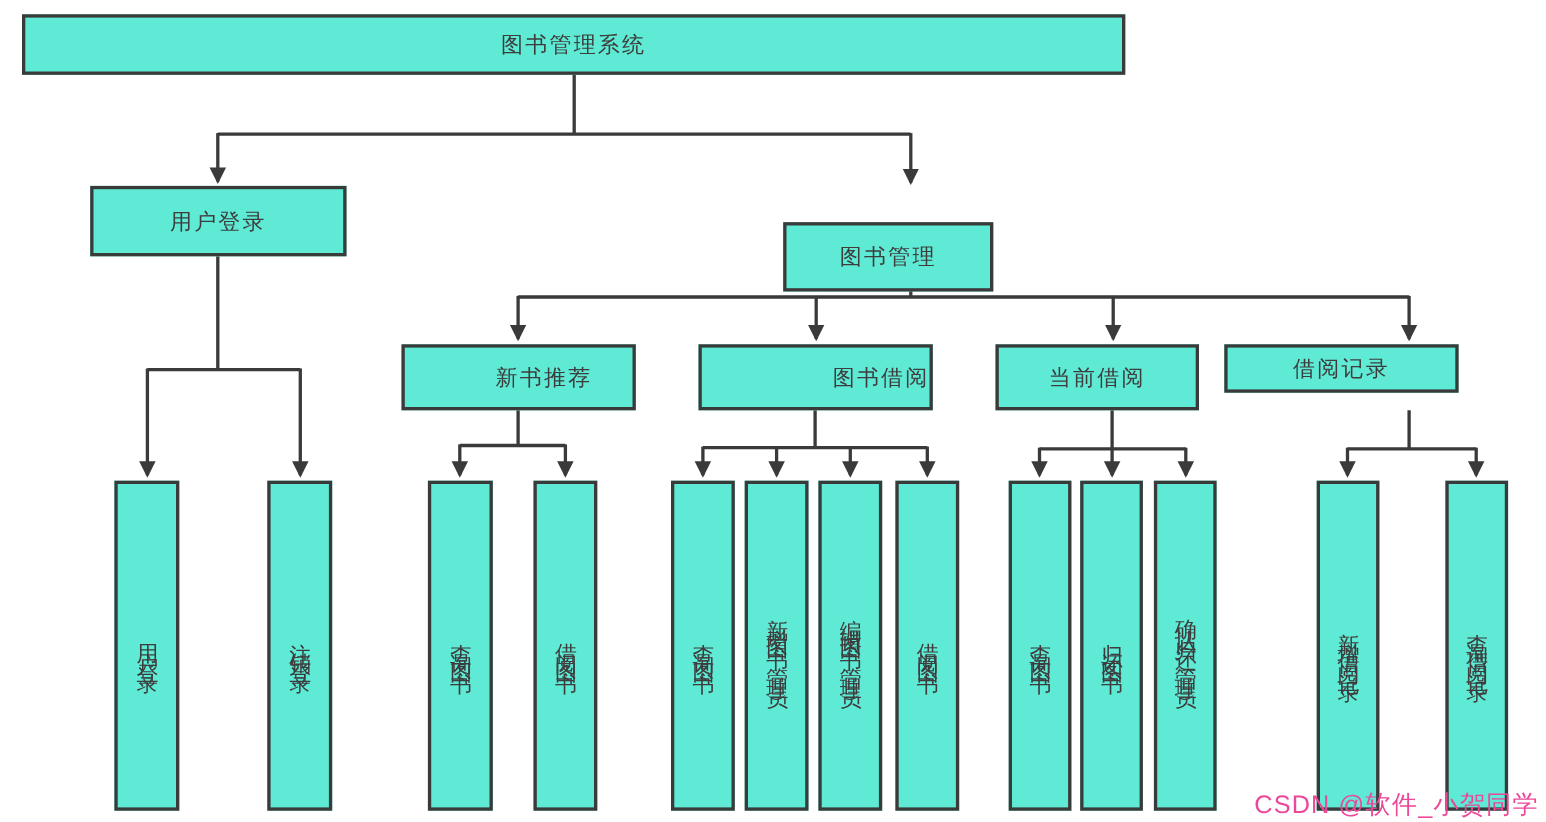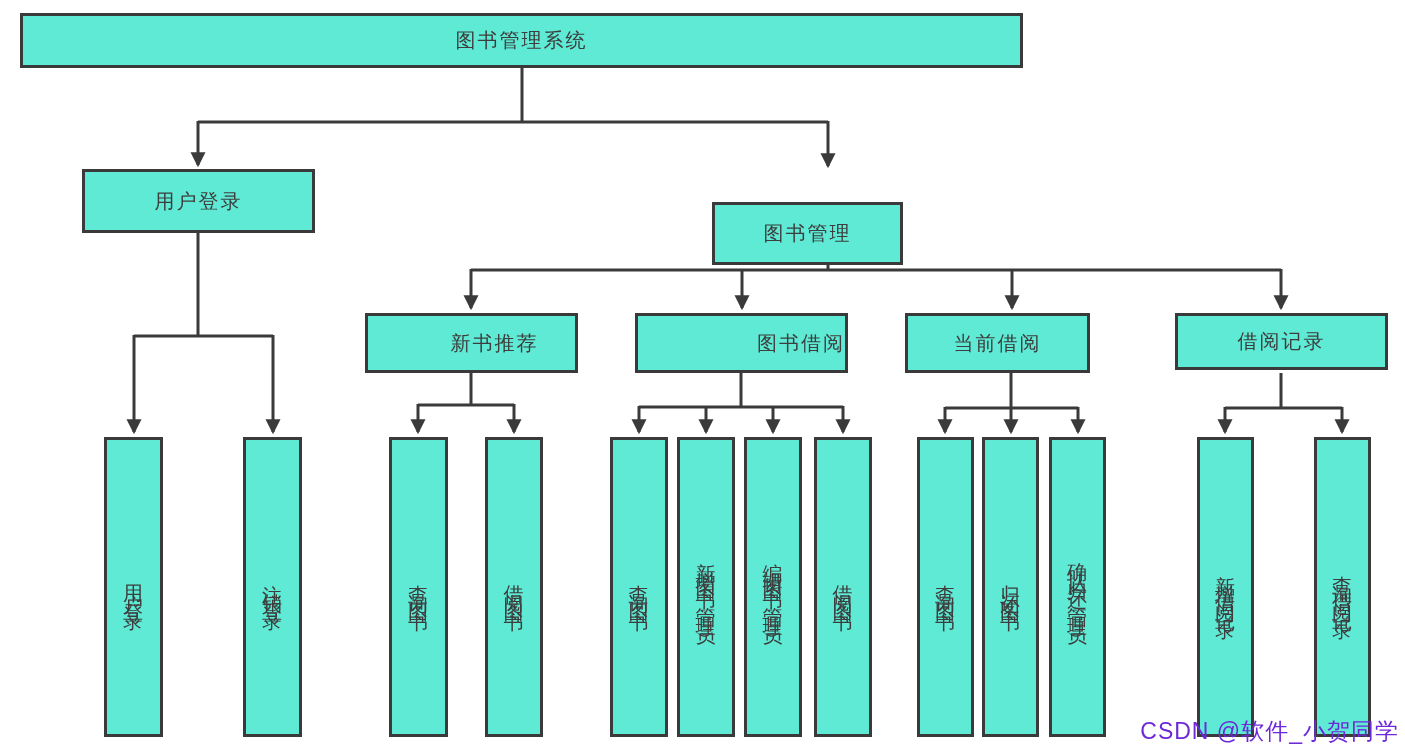--- a/index.html
+++ b/index.html
@@ -18,39 +18,39 @@
     writing-mode:vertical-rl;text-orientation:mixed;
     font-size:20px;letter-spacing:9px;line-height:1;
   }
   
   .n-root   {left:20px;  top:13px;  width:1003px;height:55px;}
   .n-login  {left:82px;  top:169px; width:233px; height:64px;}
   .n-mgmt   {left:712px; top:170px; width:191px; height:63px;margin-top:32px;}
   .n-rec    {left:365px; top:313px; width:213px; height:60px;padding-left:46px;}
   .n-borrow {left:635px; top:313px; width:213px; height:60px;justify-content:flex-end;}
   .n-current{left:905px; top:313px; width:185px; height:60px;}
-  .n-records{left:1175px;top:313px; width:213px; height:57px;justify-content:center;}
+  .n-records{left:1113px;top:313px; width:213px; height:44px;justify-content:center;}
   
   .v{top:437px;height:300px;}
   .v-login     {left:104px; width:59px;}
   .v-logout    {left:243px; width:59px;}
   .v-rec-q     {left:389px; width:59px;}
   .v-rec-b     {left:485px; width:58px;}
   .v-bb-q      {left:610px; width:58px;}
   .v-bb-add    {left:677px; width:58px;}
   .v-bb-edit   {left:744px; width:58px;}
   .v-bb-b      {left:814px; width:58px;}
   .v-cb-q      {left:917px; width:57px;}
   .v-cb-ret    {left:982px; width:57px;}
   .v-cb-conf   {left:1049px;width:57px;}
   .v-br-add    {left:1197px;width:57px;}
   .v-br-q      {left:1314px;width:57px;}
   .watermark{
     position:absolute;top:716px;right:6px;z-index:5;
-    font-size:23px;letter-spacing:1px;color:#6d28d9;white-space:nowrap;
+    font-size:23px;letter-spacing:1px;color:#ec4899;white-space:nowrap;
   }
 </style>
 </head>
 <body>
 
 <div class="canvas">
 
   <svg class="edges" xmlns="http://www.w3.org/2000/svg">
     <defs>
       <marker id="arrow" viewBox="0 0 10 10" refX="8.5" refY="5" markerWidth="5" markerHeight="6" orient="auto-start-reverse">

